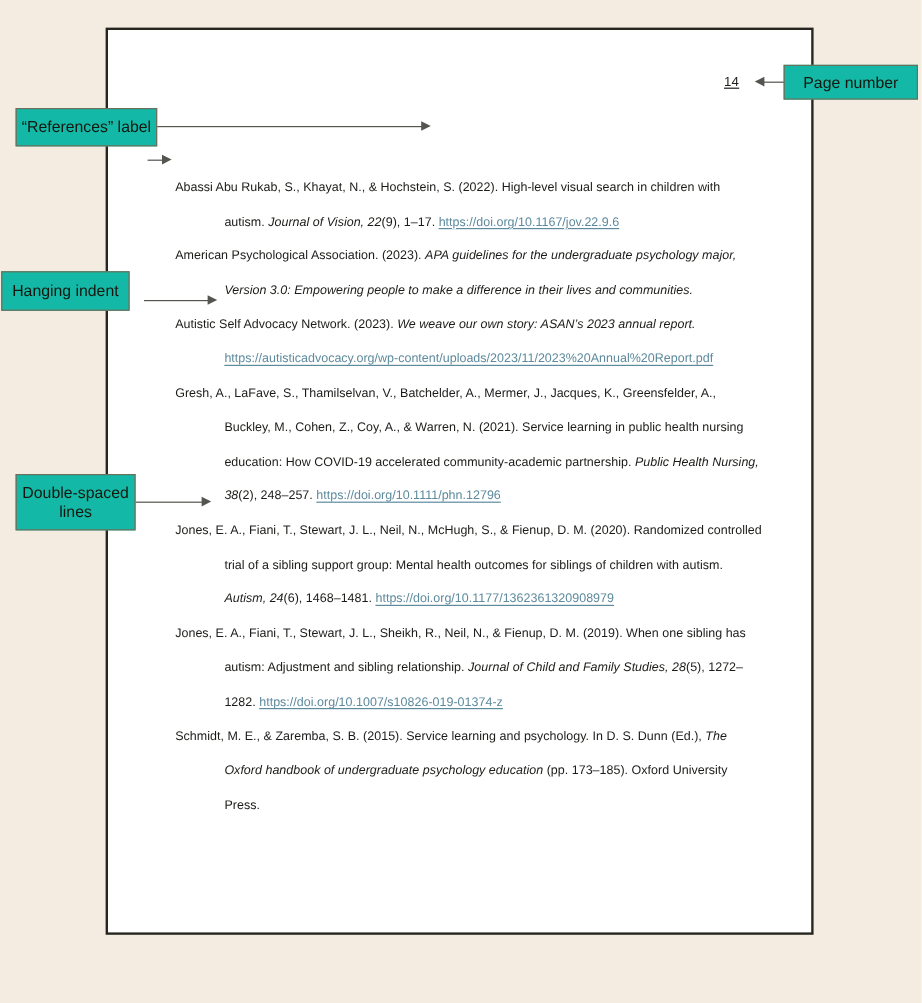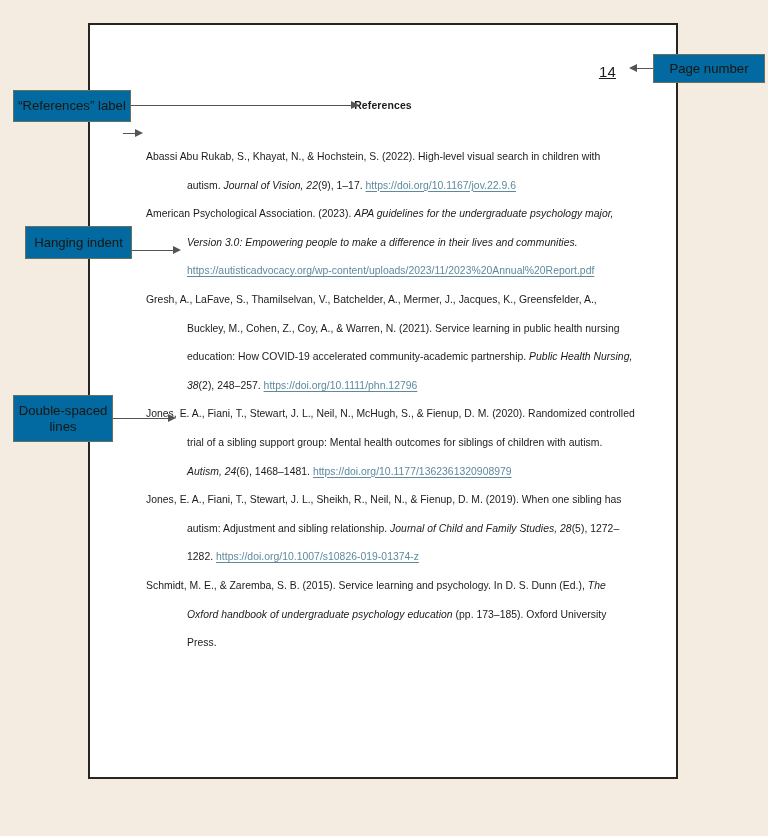--- a/index.html
+++ b/index.html
@@ -30,21 +30,21 @@
     background: #ffffff;
     border: 2px solid #26261f;
     box-sizing: border-box;
   }
 
   
   #page-number {
     position: absolute;
     right: 60px;
     top: 38px;
-    font-size: 15px;
+    font-size: 11px;
     color: #1d1d1a;
     letter-spacing: .2px;
     text-decoration: underline;
   }
 
   
   #references-heading {
     position: absolute;
     left: 0;
     right: 0;
@@ -81,37 +81,37 @@
     word-break: break-all;
   }
   .reference.url-only {
     padding-left: 41px;
     text-indent: 0;
   }
 
   
   .callout {
     position: absolute;
-    background: #0369a1;
+    background: #14b8a6;
     border: 1.5px solid #69705b;
     color: #17170f;
     font-size: 13.2px;
     line-height: 15.5px;
     text-align: center;
     display: flex;
     align-items: center;
     justify-content: center;
     box-sizing: border-box;
     z-index: 6;
     padding: 2px 0;
   }
 
   #callout-references-label { left: 13px;  top: 90px;  width: 118px; height: 32px; }
   #callout-alphabetized    { left: 13px;  top: 123px; width: 110px; height: 48px; }
-  #callout-hanging-indent  { left: 25px;  top: 226px; width: 107px; height: 33px; }
+  #callout-hanging-indent  { left: 1px;  top: 226px; width: 107px; height: 33px; }
   #callout-double-spaced   { left: 13px;  top: 395px; width: 100px; height: 47px; }
   #callout-page-number     { left: 653px; top: 54px;  width: 112px; height: 29px; }
 
   
   .conn {
     position: absolute;
     background: #545450;
     z-index: 5;
   }
   .conn.h { height: 1.4px; }
@@ -147,25 +147,25 @@
 </style>
 </head>
 <body>
 
 <div id="stage">
 
   <div id="page">
 
     <div id="page-number">14</div>
 
-    <div id="references-heading">References</div>
 
     <div id="reference-list">
         <p class="reference"><span>Abassi Abu Rukab, S., Khayat, N., &amp; Hochstein, S. (2022). High-level visual search in children with autism. </span><span class="it">Journal of Vision, 22</span><span>(9), 1–17. </span><span class="lnk">https://doi.org/10.1167/jov.22.9.6</span></p>
         <p class="reference"><span>American Psychological Association. (2023). </span><span class="it">APA guidelines for the undergraduate psychology major, Version 3.0: Empowering people to make a difference in their lives and communities.</span><span> </span></p>
+        <p class="reference"><span>Autistic Self Advocacy Network. (2023). </span><span class="it">We weave our own story: ASAN’s 2023 annual report.</span></p>
         <p class="reference url-only"><span class="lnk">https://autisticadvocacy.org/wp-content/uploads/2023/11/2023%20Annual%20Report.pdf</span></p>
         <p class="reference"><span>Gresh, A., LaFave, S., Thamilselvan, V., Batchelder, A., Mermer, J., Jacques, K., Greensfelder, A., Buckley, M., Cohen, Z., Coy, A., &amp; Warren, N. (2021). Service learning in public health nursing education: How COVID-19 accelerated community-academic partnership. </span><span class="it">Public Health Nursing, 38</span><span>(2), 248–257. </span><span class="lnk">https://doi.org/10.1111/phn.12796</span></p>
         <p class="reference"><span>Jones, E. A., Fiani, T., Stewart, J. L., Neil, N., McHugh, S., &amp; Fienup, D. M. (2020). Randomized controlled trial of a sibling support group: Mental health outcomes for siblings of children with autism. </span><span class="it">Autism, 24</span><span>(6), 1468–1481. </span><span class="lnk">https://doi.org/10.1177/1362361320908979</span></p>
         <p class="reference"><span>Jones, E. A., Fiani, T., Stewart, J. L., Sheikh, R., Neil, N., &amp; Fienup, D. M. (2019). When one sibling has autism: Adjustment and sibling relationship. </span><span class="it">Journal of Child and Family Studies, 28</span><span>(5), 1272–1282. </span><span class="lnk">https://doi.org/10.1007/s10826-019-01374-z</span></p>
         <p class="reference"><span>Schmidt, M. E., &amp; Zaremba, S. B. (2015). Service learning and psychology. In D. S. Dunn (Ed.), </span><span class="it">The Oxford handbook of undergraduate psychology education</span><span> (pp. 173–185). Oxford University Press.</span></p>
       </div>
 
   </div>
 
   <div class="conn h" id="arrow-references-line"></div>

